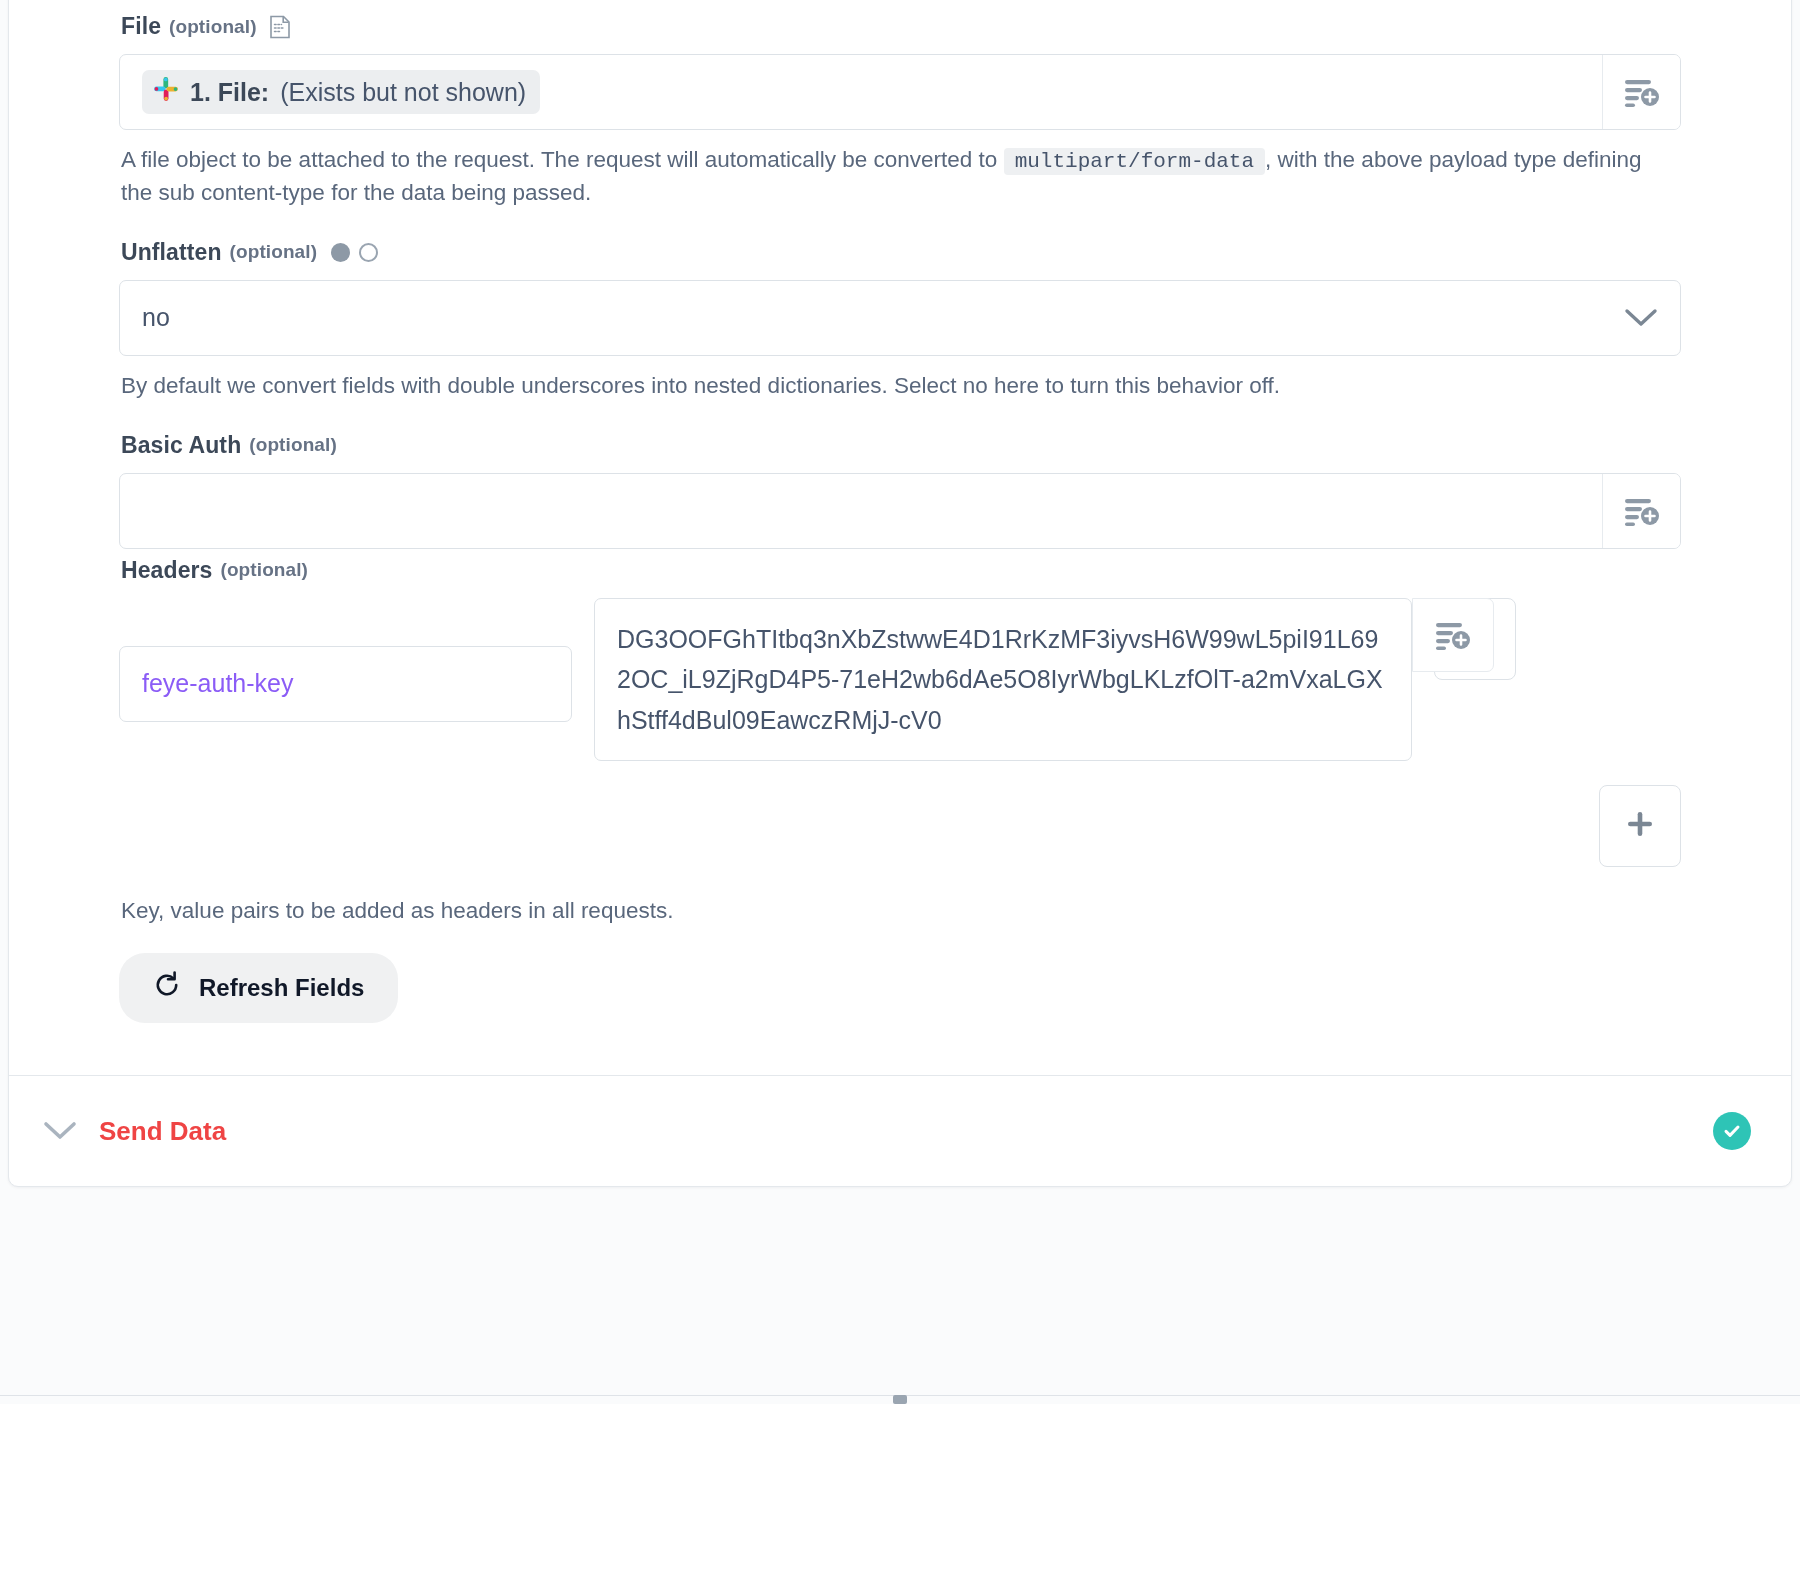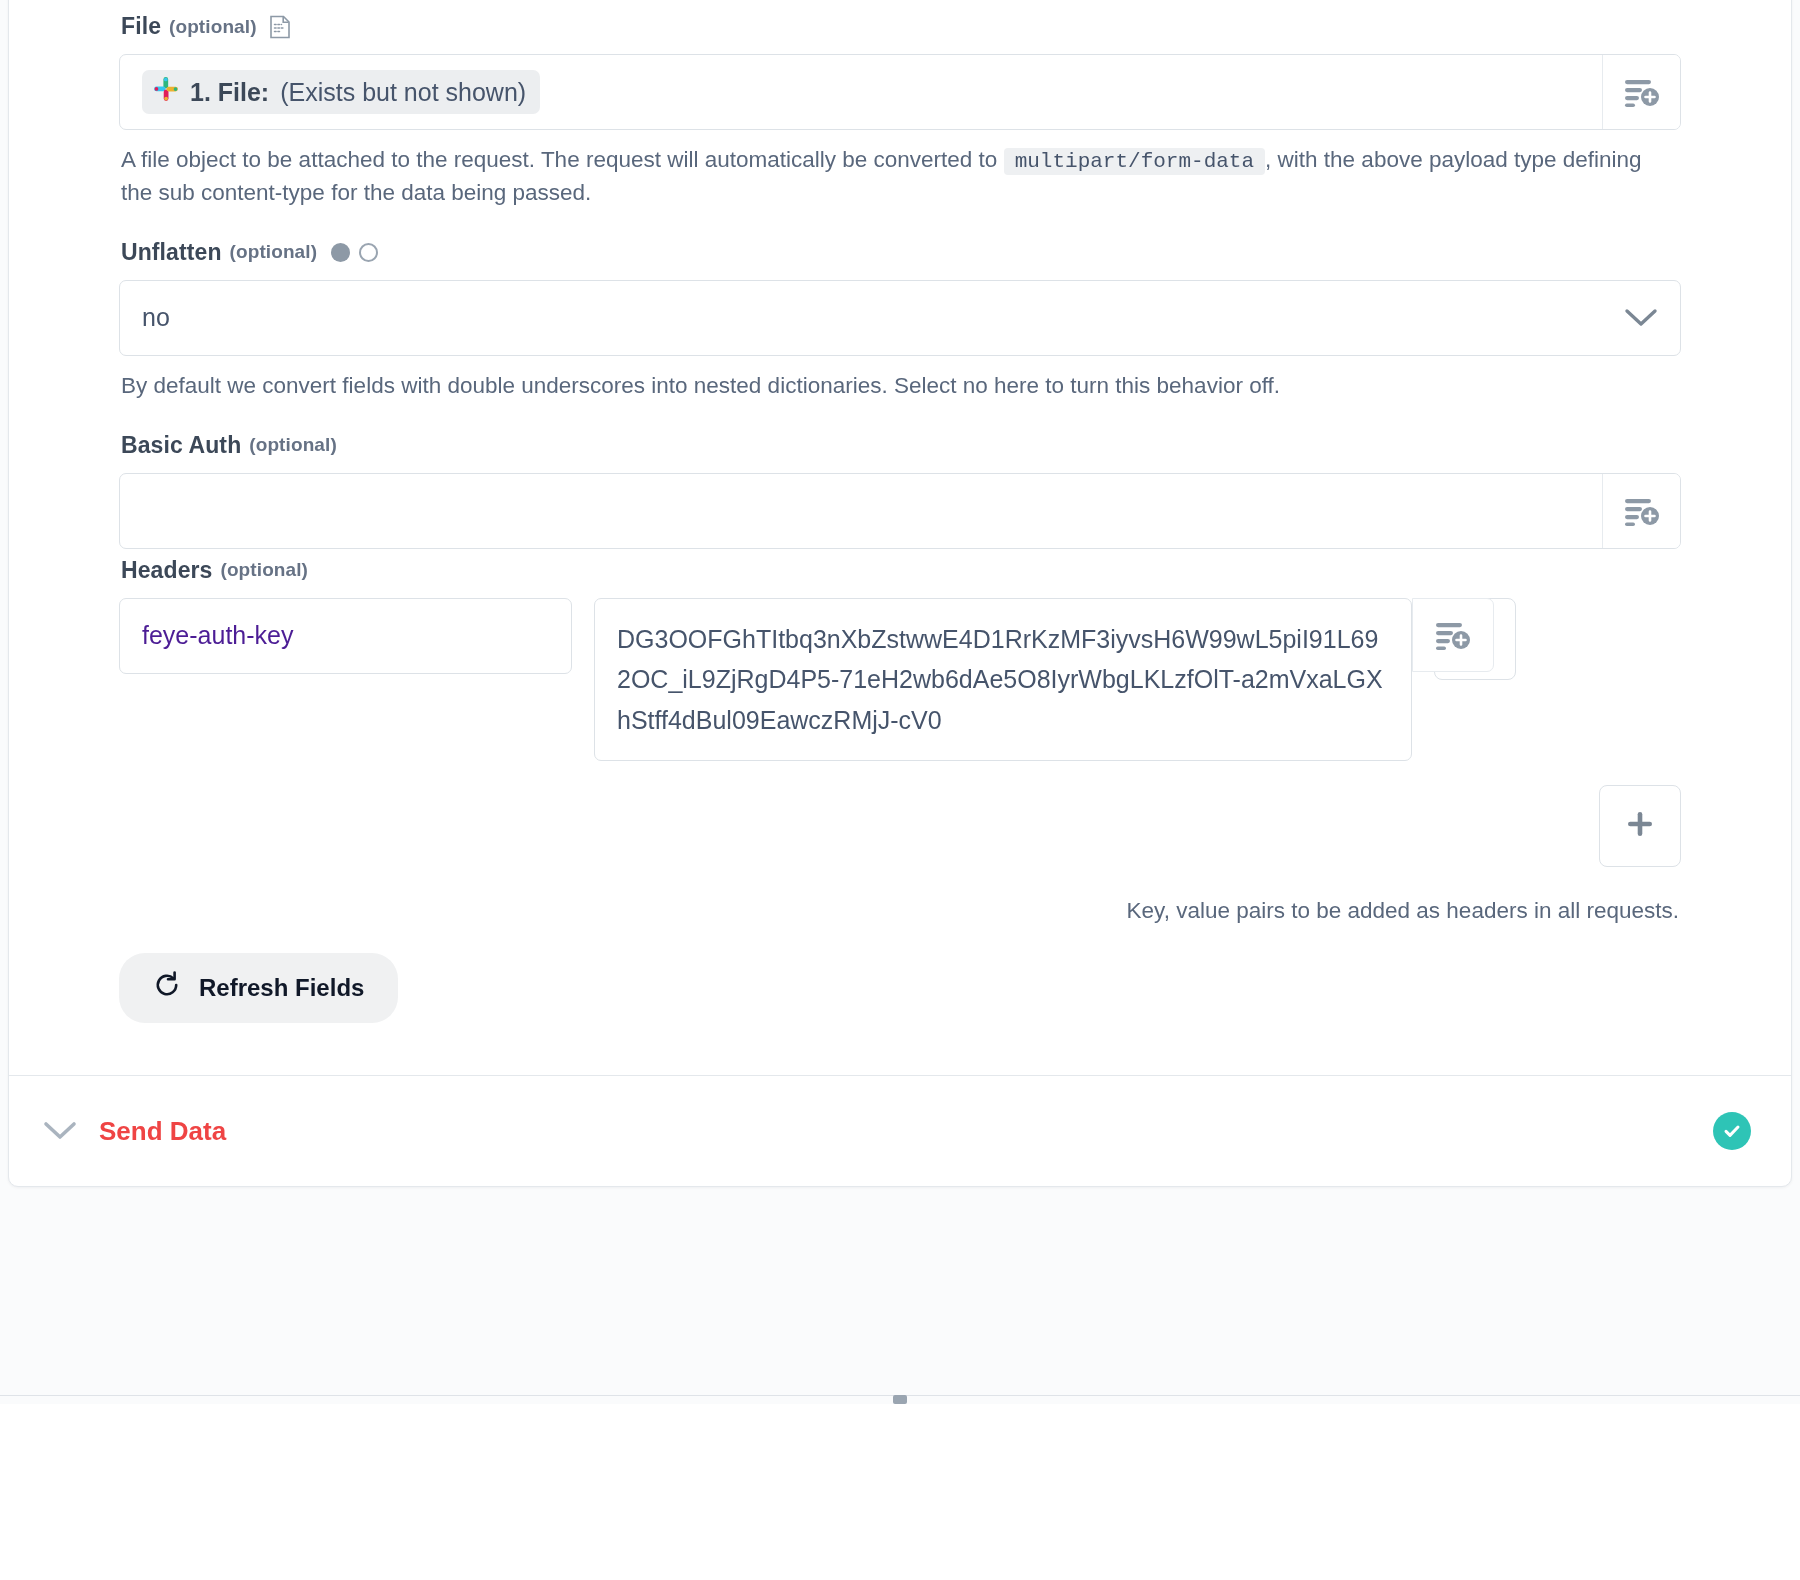--- a/index.html
+++ b/index.html
@@ -151,22 +151,23 @@
   .hdr-key {
     width: 453px;
     flex: 0 0 453px;
     border: 1px solid #dde2e7;
     border-radius: 7px;
     min-height: 76px;
     display: flex;
     align-items: center;
     padding: 0 22px;
     font-size: 25px;
-    color: #4c1d95;
-    background: #fff;
+    color: #8b5cf6;
+    background: #fff;
+    margin-top: 48px;
   }
   .hdr-val {
     position: relative;
     width: 818px;
     flex: 0 0 818px;
     border: 1px solid #dde2e7;
     border-radius: 7px;
     min-height: 76px;
     background: #fff;
     padding: 20px 22px 20px 22px;
@@ -416,21 +417,21 @@
           <div class="sq-btn">
             <span>
               <svg width="28" height="28" viewBox="0 0 28 28">
                 <rect x="11.7" y="2" width="4.6" height="24" rx="2.3" fill="#7b8794"></rect>
                 <rect x="2" y="11.7" width="24" height="4.6" rx="2.3" fill="#7b8794"></rect>
               </svg>
             </span>
           </div>
         </div>
 
-        <div class="help" style="margin-top:28px;margin-bottom:26px;text-align:right;">Key, value pairs to be added as headers in all requests.</div>
+        <div class="help" style="margin-top:28px;margin-bottom:26px;">Key, value pairs to be added as headers in all requests.</div>
 
         <button class="refresh-btn">
           <span>
             <svg width="28" height="28" viewBox="0 0 28 28">
               <path d="M23.2 14a9.2 9.2 0 1 1-2.8-6.6" stroke="#101828" stroke-width="2.6" fill="none" stroke-linecap="round"></path>
               <path d="M21.6 1.6v6.6h-6.6" stroke="#101828" stroke-width="2.6" fill="none" stroke-linecap="round" stroke-linejoin="round"></path>
             </svg>
           </span>
           <span>Refresh Fields</span>
         </button>

